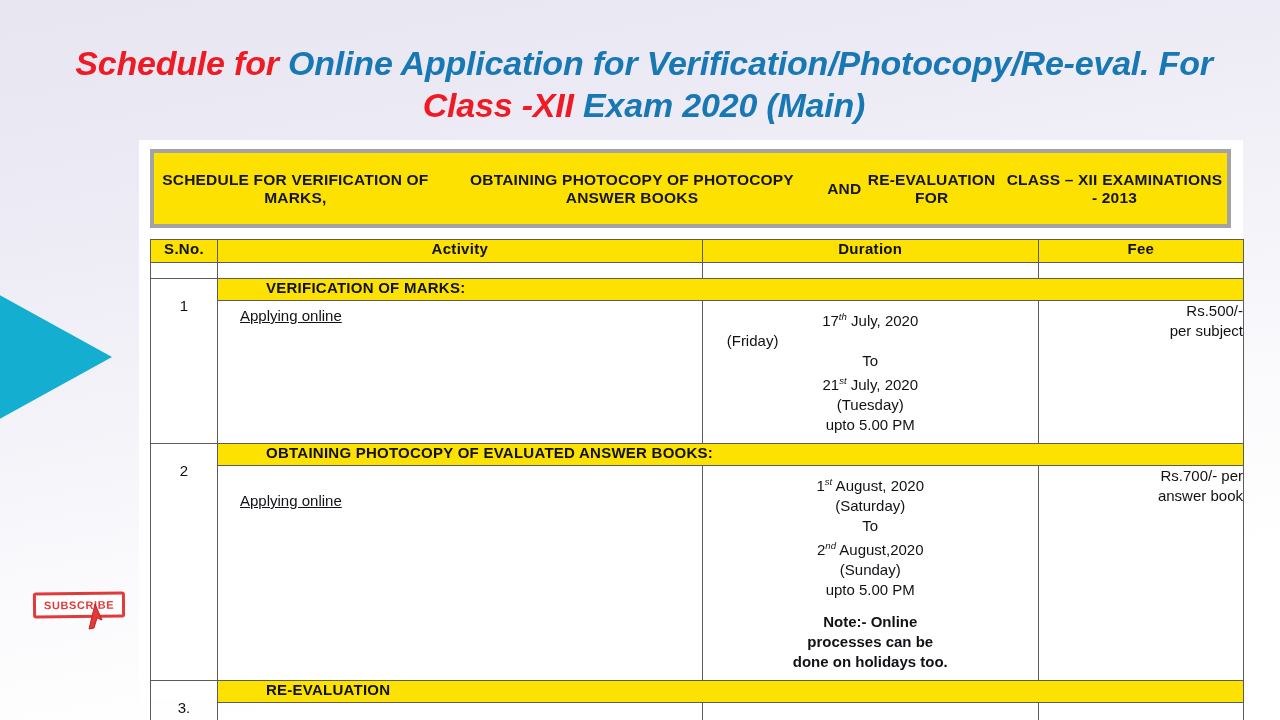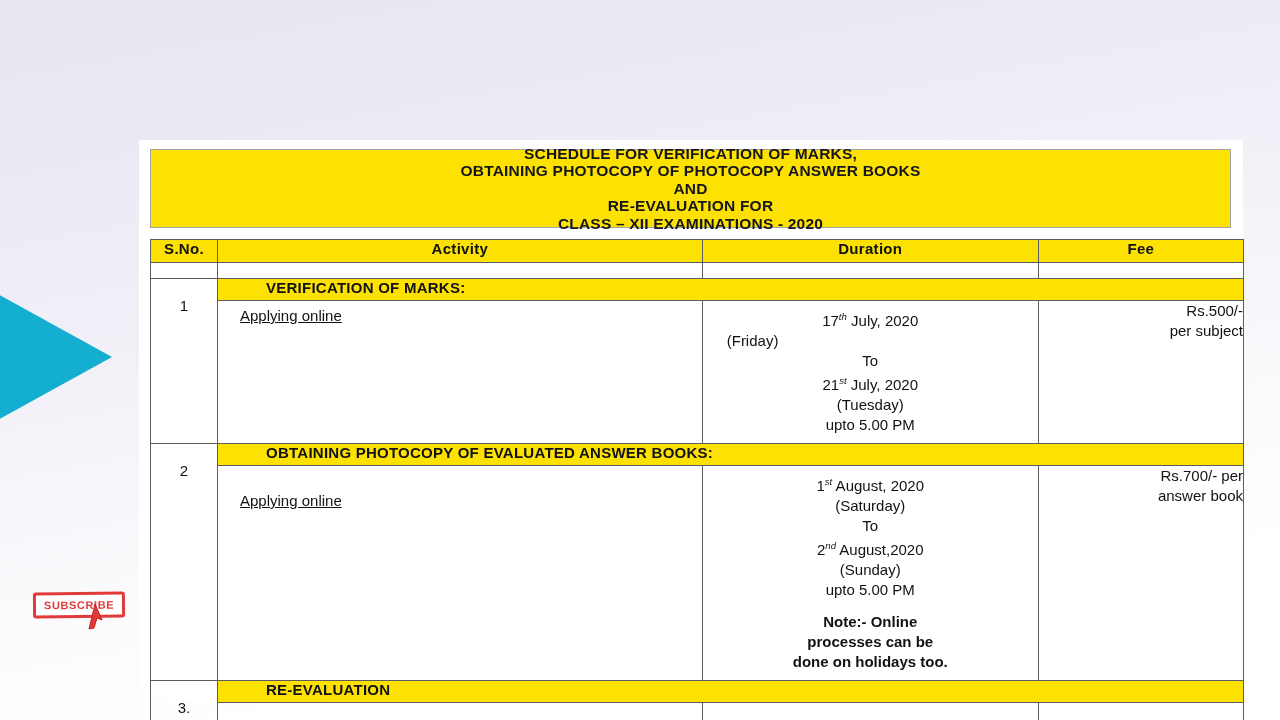--- a/index.html
+++ b/index.html
@@ -91,24 +91,24 @@
   }
 
   
   #doc-banner {
     position: absolute;
     left: 11px;
     top: 9px;
     width: 1081px;
     height: 79px;
     background: #fde100;
-    border: 1px solid #a3a3a3;
+    border: 4px solid #a3a3a3;
     box-sizing: border-box;
     display: flex;
-    flex-direction: column;
+    flex-direction: row;
     align-items: center;
     justify-content: center;
     text-align: center;
   }
   #doc-banner .bline {
     color: #14161c;
     font-size: 15.5px;
     font-weight: bold;
     line-height: 17.5px;
     letter-spacing: 0.2px;
@@ -204,38 +204,41 @@
     text-align: right;
   }
   sup { font-size: 0.64em; vertical-align: super; font-style: italic; }
   .nowrap { white-space: nowrap; }
 </style>
 </head>
 <body>
 
 <div id="slide">
 
+  <div id="title-block">
+    <span class="t-red">Schedule for </span><span class="t-blue">Online Application for Verification/Photocopy/Re-eval. For </span><span class="t-red">Class -XII </span><span class="t-blue">Exam 2020 (Main)</span>
+  </div>
 
   <div id="cyan-arrow"></div>
 
   <div id="subscribe-stamp">
     <span class="lbl">SUBSCRIBE</span>
   </div>
   <svg id="cursor-arrow" viewBox="0 0 20 30">
     <path d="M3 28 L9 3 L16 19 L11 17 L8 27 Z" fill="#e03a3a" stroke="#c52222" stroke-width="1"></path>
   </svg>
 
   <div id="doc-panel">
 
     <div id="doc-banner">
       <div class="bline">SCHEDULE FOR VERIFICATION OF MARKS,</div>
       <div class="bline">OBTAINING PHOTOCOPY OF PHOTOCOPY ANSWER BOOKS</div>
       <div class="bline">AND</div>
       <div class="bline">RE-EVALUATION FOR</div>
-      <div class="bline">CLASS – XII EXAMINATIONS - 2020</div>
+      <div class="bline">CLASS – XII EXAMINATIONS - 2013</div>
     </div>
 
     <table id="doc-table">
       <colgroup>
         <col class="col-sno">
           <col class="col-act">
           <col class="col-dur">
           <col class="col-fee">
       </colgroup>
       <tbody>

